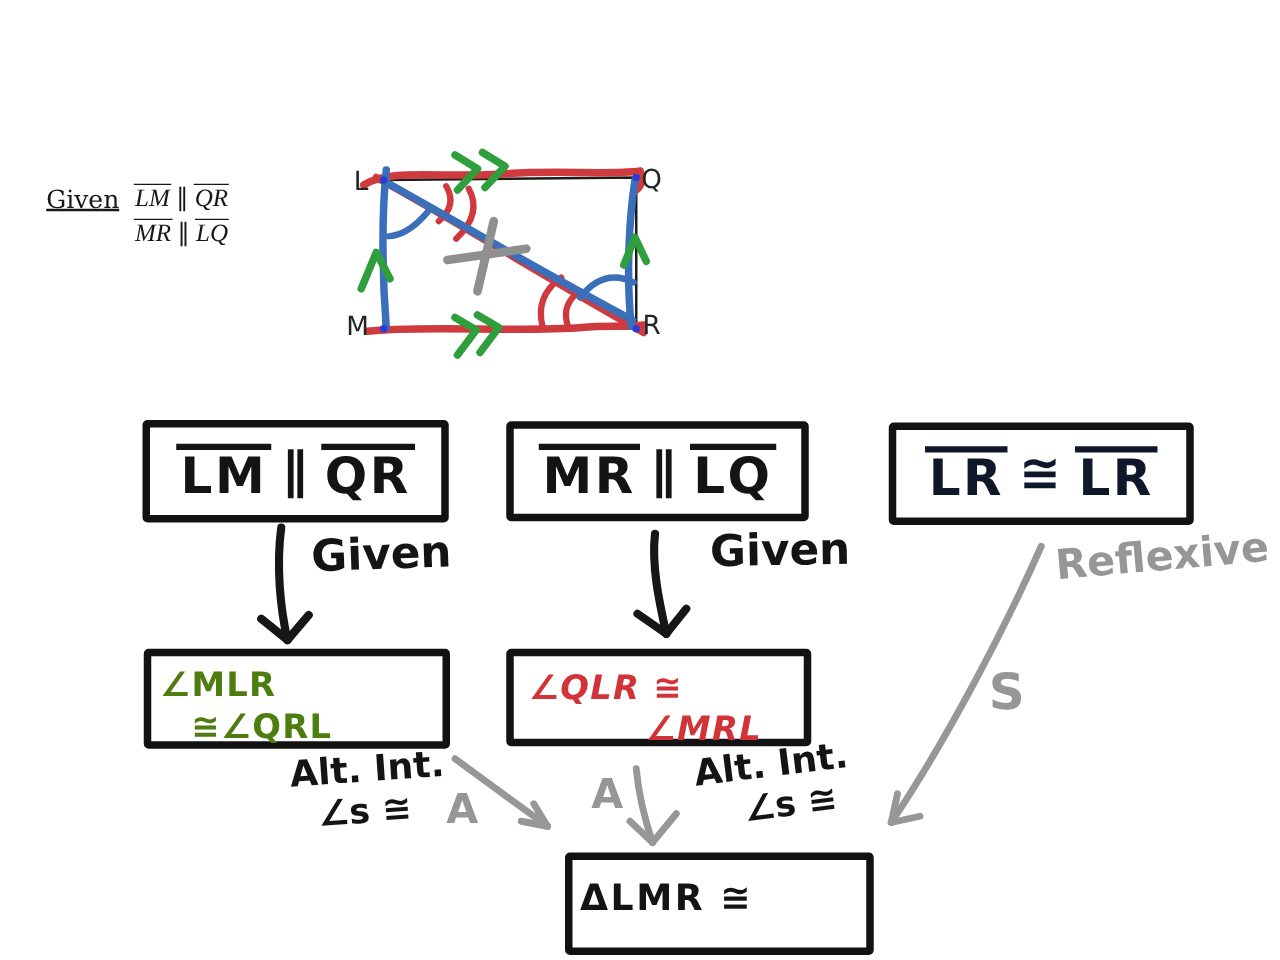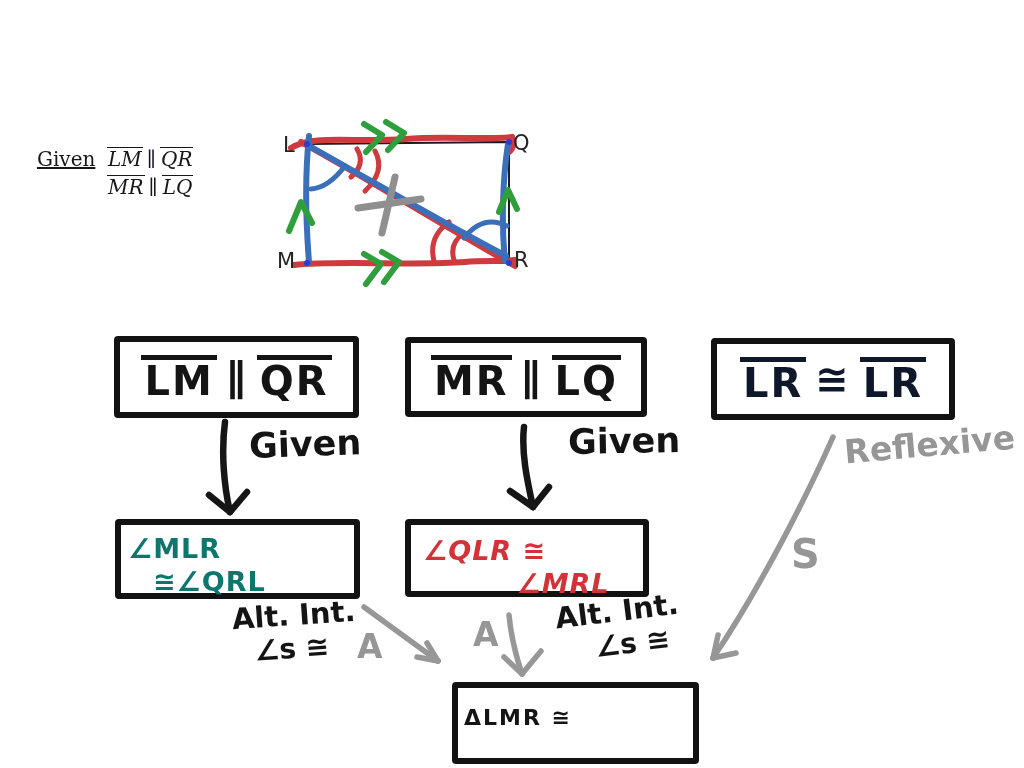--- a/index.html
+++ b/index.html
@@ -5,21 +5,21 @@
   html,body{margin:0;padding:0;}
   body{width:1024px;height:768px;background:#ffffff;overflow:hidden;position:relative;
        font-family:"DejaVu Sans",sans-serif;}
   #canvas{position:absolute;left:12px;top:0;width:1024px;height:768px;background:#fff;margin-top:48px;}
 
   
   .given-block{position:absolute;left:25px;top:97px;font-family:"DejaVu Serif",serif;
                color:#16161d;font-size:20px;}
   .gp-row{display:flex;align-items:flex-start;line-height:28px;}
   .gp-label{width:70px;text-decoration:underline;flex:0 0 70px;}
-  .gp-math{font-style:italic;white-space:nowrap;}
+  .gp-math{font-style:italic;white-space:nowrap;font-family:Liberation Serif, serif;}
   .ov-thin{display:inline-block;border-top:1.6px solid #16161d;padding:0 1px;line-height:1.15;}
   .par-op{font-style:normal;padding:0 4px;}
   .prove-row{margin-top:32px;}
 
   
   .figure-svg{position:absolute;left:253px;top:56px;}
   .arrows-svg{position:absolute;left:0;top:0;pointer-events:none;}
   .figure-svg path, .arrows-svg path{fill:none;stroke-linecap:round;stroke-linejoin:round;}
 
   
@@ -149,21 +149,21 @@
         <span class="ovl">LR</span>
         <span class="op">≅</span>
         <span class="ovl">LR</span>
       </div>
   </div>
 
   <div class="lbl hw" style="left:237px;top:376px;font-size:35px;transform:rotate(-2deg);">Given</div>
   <div class="lbl hw" style="left:556px;top:373px;font-size:35px;transform:rotate(-1deg);">Given</div>
   <div class="lbl hw gray" style="left:832px;top:377px;font-size:33px;transform:rotate(-5deg);">Reflexive</div>
 
-  <div class="fbox hw box-angles" style="left:103px;top:471px;width:233px;height:68px;color:#0f766e;">
+  <div class="fbox hw box-angles" style="left:103px;top:471px;width:233px;height:68px;color:#4d7c0f;">
     <div style="padding:7px 0 0 7px;">
       <div>∠MLR</div>
       <div style="margin-left:25px;">≅∠QRL</div>
     </div>
   </div>
 
   <div class="fbox hw box-angles" style="left:393px;top:471px;width:232px;height:66px;color:#d23338;">
     <div style="padding:9px 0 0 12px;font-style:italic;">
       <div>∠QLR ≅</div>
       <div style="margin-left:60px;text-align:center;">∠MRL</div>
@@ -176,20 +176,20 @@
   </div>
   <div class="lbl hw reason-2line" style="left:545px;top:547px;font-size:29px;transform:rotate(-7deg);">
     <div>Alt. Int.</div>
     <div style="margin-left:36px;font-size:28px;">∠s ≅</div>
   </div>
 
   <div class="lbl hw gray" style="left:345px;top:579px;font-size:33px;">A</div>
   <div class="lbl hw gray" style="left:461px;top:567px;font-size:33px;">A</div>
   <div class="lbl hw gray" style="left:779px;top:483px;font-size:40px;">S</div>
 
-  <div class="fbox hw" style="left:440px;top:634px;width:235px;height:70px;font-size:22px;letter-spacing:2px;">
+  <div class="fbox hw" style="left:440px;top:634px;width:235px;height:70px;font-size:29px;letter-spacing:2px;">
     <div style="padding:14px 0 0 6px;line-height:32px;">
       <div>ΔLMR ≅</div>
     </div>
   </div>
   <div class="lbl hw" style="left:610px;top:722px;font-size:37px;letter-spacing:4px;">ASA</div>
 
 </div>
 
 </body></html>

